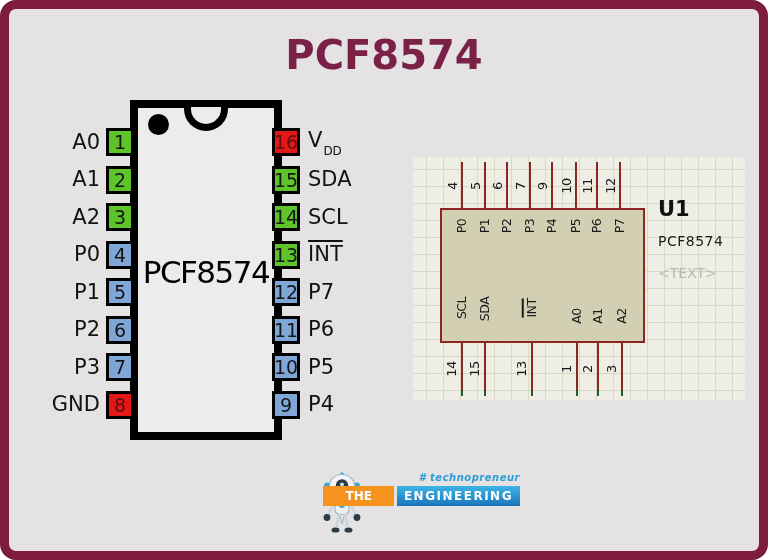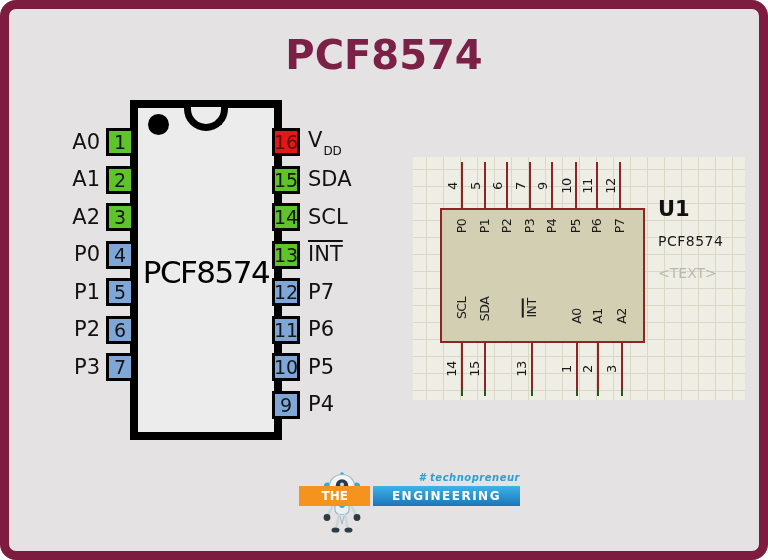--- a/index.html
+++ b/index.html
@@ -57,21 +57,21 @@
   
   .logo{position:absolute;left:318px;top:470px;width:210px;height:68px;}
   .logo-robot{position:absolute;left:2px;top:2px;width:44px;height:64px;}
   .logo-text{position:absolute;left:62px;top:2px;width:140px;}
   .logo-tagline{font-size:10px;font-style:italic;font-weight:bold;
                 color:var(--logo_blue,#2b9fd6);text-align:right;letter-spacing:0.5px;}
   .logo-row{display:flex;justify-content:flex-end;margin-top:3px;}
   .logo-the{background:var(--logo_orange,#f6921e);color:#fff;font-weight:bold;font-size:12px;
             padding:4px 22px;line-height:1;}
   .logo-eng{background:linear-gradient(to bottom,#3cb4e5,#1b75bb);color:#fff;font-weight:bold;
-            font-size:12px;letter-spacing:1.5px;padding:4px 19px;margin-left:3px;line-height:1;}
+            font-size:12px;letter-spacing:1.5px;padding:4px 7px;margin-left:3px;line-height:1;}
   .logo-projects{font-size:12.5px;font-weight:bold;color:var(--logo_dark,#3c3c3c);
                  letter-spacing:3px;text-align:right;margin-top:3px;}
 </style>
 </head>
 <body>
 
 <div id="stage">
   <div id="canvas">
 
     <div class="title">PCF8574</div>
@@ -117,20 +117,26 @@
         <div class="pin-row">
           <span class="pin-label">P2</span>
           <span class="pin-box" style="background: rgb(126, 167, 216);">
               <span>6</span>
             </span>
         </div>
         <div class="pin-row">
           <span class="pin-label">P3</span>
           <span class="pin-box" style="background: rgb(126, 167, 216);">
               <span>7</span>
+            </span>
+        </div>
+        <div class="pin-row">
+          <span class="pin-label">GND</span>
+          <span class="pin-box" style="background: rgb(227, 23, 23);">
+              <span class="dark-red-num">8</span>
             </span>
         </div>
       </div>
 
       <div class="pin-col right">
         <div class="pin-row">
           <span class="pin-box" style="background: rgb(227, 23, 23);">
               <span class="dark-red-num">16</span>
             </span>
           <span class="pin-label"><span>V</span><sub class="vsub">DD</sub></span>

